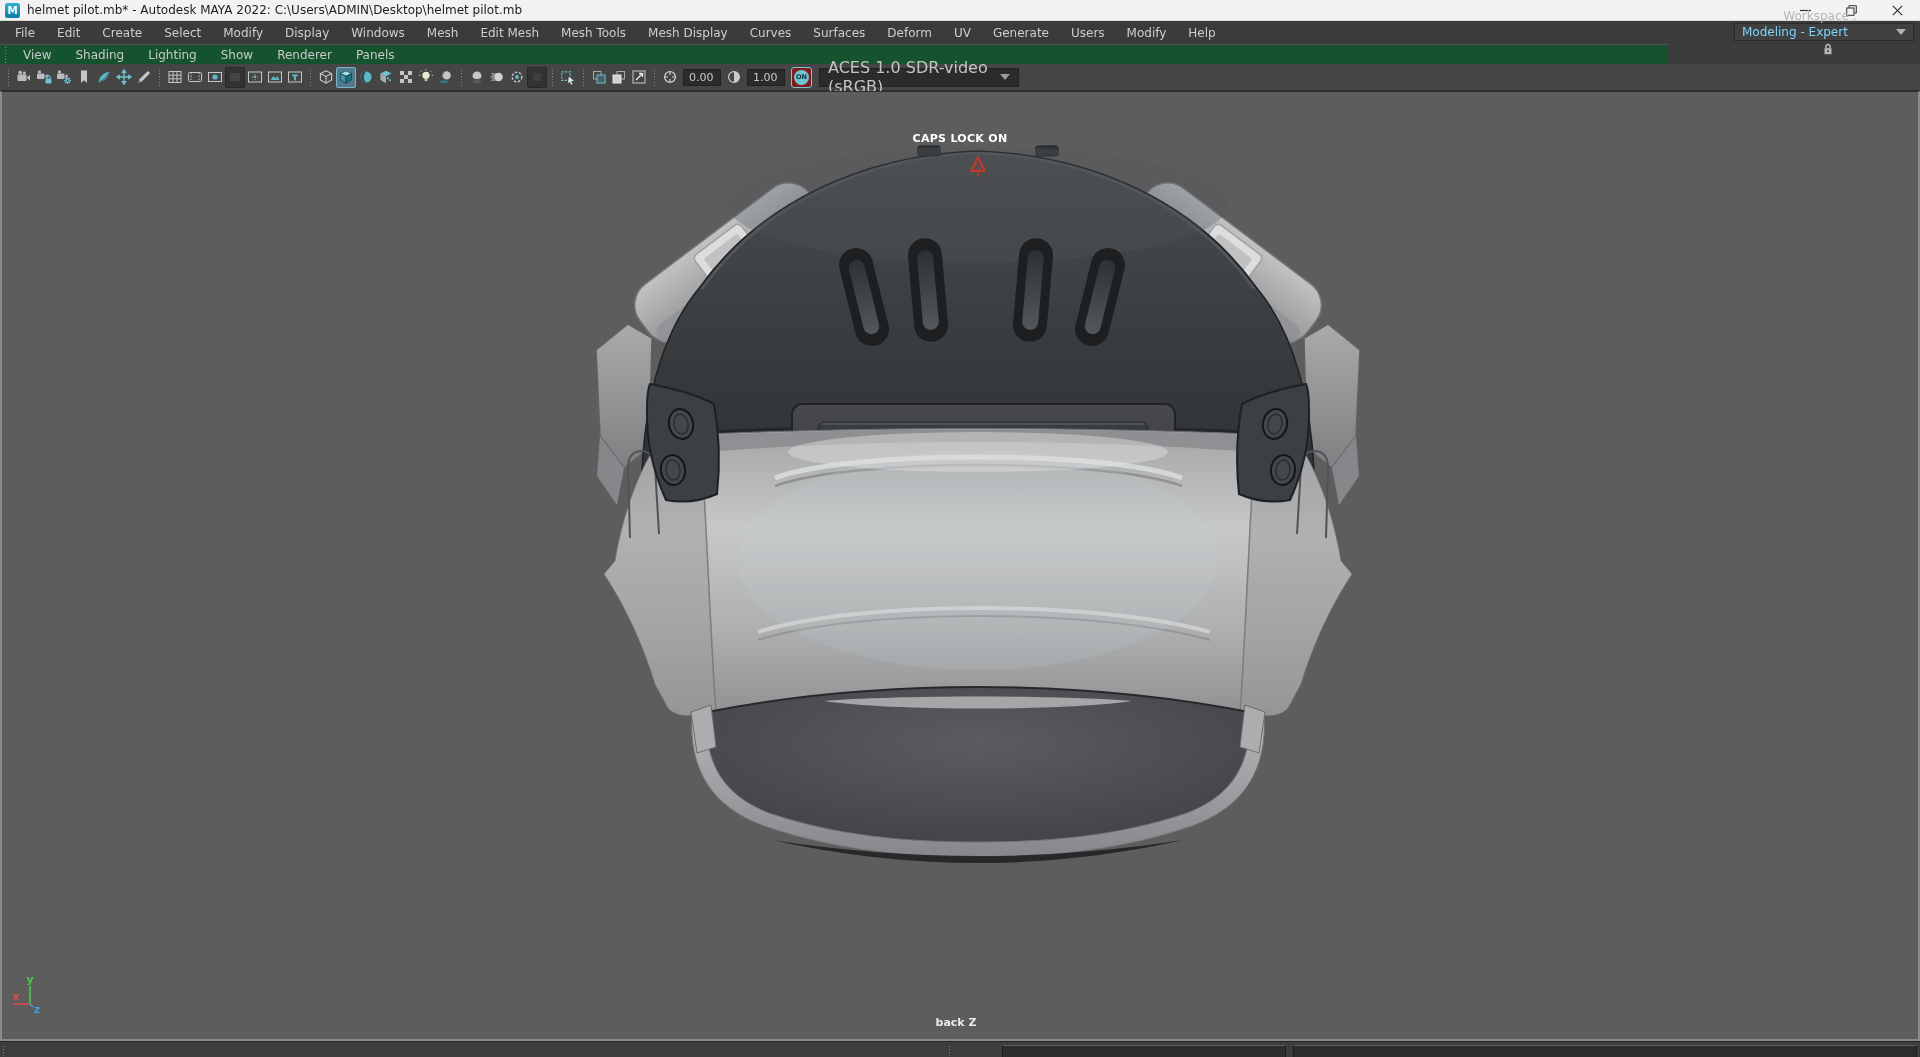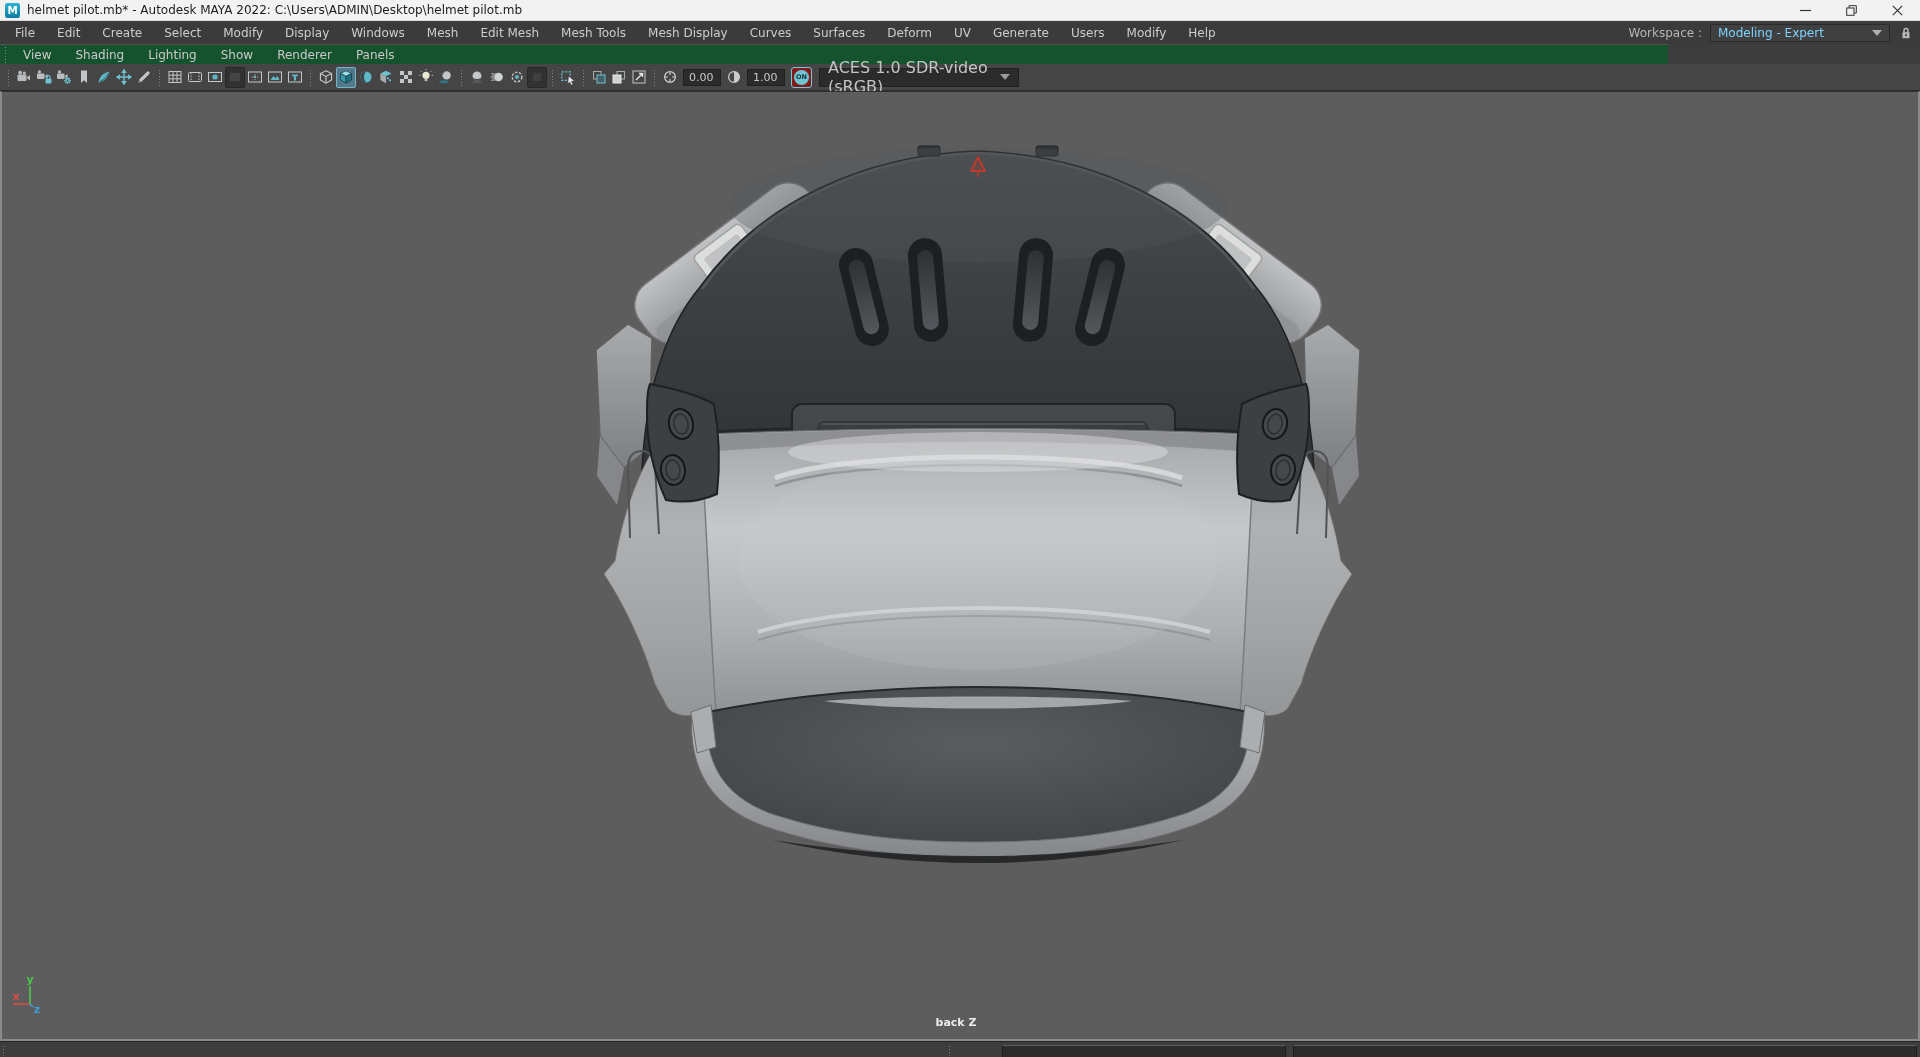--- a/index.html
+++ b/index.html
@@ -12,21 +12,21 @@
     background:#f2f2f2; display:flex; align-items:center; border-bottom:1px solid #d9d9d9; }
   .app-icon { width:15px; height:15px; margin:0 7px 0 5px; flex:0 0 auto; }
   .win-title { font-size:12px; color:#1c1c1c; white-space:nowrap; }
   .win-controls { margin-left:auto; display:flex; height:100%; }
   .wc { width:46px; height:100%; display:flex; align-items:center; justify-content:center; }
 
   
   .menubar { position:absolute; top:21px; left:0; width:1920px; height:23px;
     background:#3b3b3b; display:flex; align-items:center; font-size:12px; color:#cdcdcd; padding-left:4px; }
   .mi { padding:0 11px; white-space:nowrap; cursor:default; }
-  .workspace { margin-left:auto; display:flex; align-items:center; margin-right:6px; }
+  .workspace { margin-left:auto; display:flex; align-items:center; margin-right:6px;flex-direction:column; }
   .ws-label { color:#b5b5b5; font-size:12px; margin-right:8px; }
   .ws-select { width:180px; height:18px; background:#404040; border:1px solid #2a2a2a;
     display:flex; align-items:center; padding:8px 7px; color:#7dd3fc; font-size:12px; }
   .ws-arrow { margin-left:auto; width:0; height:0; border-left:5px solid transparent;
     border-right:5px solid transparent; border-top:6px solid #b0b0b0; }
   .ws-lock { width:16px; height:16px; margin-left:8px; }
 
   
   .panelbar { position:absolute; top:44px; left:0; width:1668px; height:20px;
     background:#14532d; border-top:1px solid #525252; display:flex; align-items:center;
@@ -557,20 +557,21 @@
         <path d="M772 840 Q978 886 1184 840 Q978 872 772 840Z" fill="#1c1e20" opacity=".85"></path>
       </g>
 
       <g>
         <path d="M978 157 971 171 985 171Z" fill="#c0392b" fill-opacity=".25" stroke="#c0392b" stroke-width="1.8" stroke-linejoin="round"></path>
         <path d="M978 171v6" stroke="#c0392b" stroke-width="1.5"></path>
       </g>
     </g>
   </svg>
 
+  <div class="hud">CAPS LOCK ON</div>
 
   <svg class="axis" viewBox="0 0 40 46">
     <line x1="20" y1="33" x2="20" y2="15" stroke="#4cc94c" stroke-width="1.6"></line>
     <text x="20" y="12" font-size="11" font-weight="bold" fill="#4cc94c" text-anchor="middle">y</text>
     <line x1="20" y1="33" x2="3" y2="33" stroke="#de4a44" stroke-width="1.6"></line>
     <text x="6" y="29" font-size="11" font-weight="bold" fill="#de4a44" text-anchor="middle">x</text>
     <line x1="20" y1="33" x2="23" y2="36" stroke="#3f9fdd" stroke-width="1.6"></line>
     <text x="27" y="42" font-size="11" font-weight="bold" fill="#3f9fdd" text-anchor="middle">z</text>
   </svg>
 

